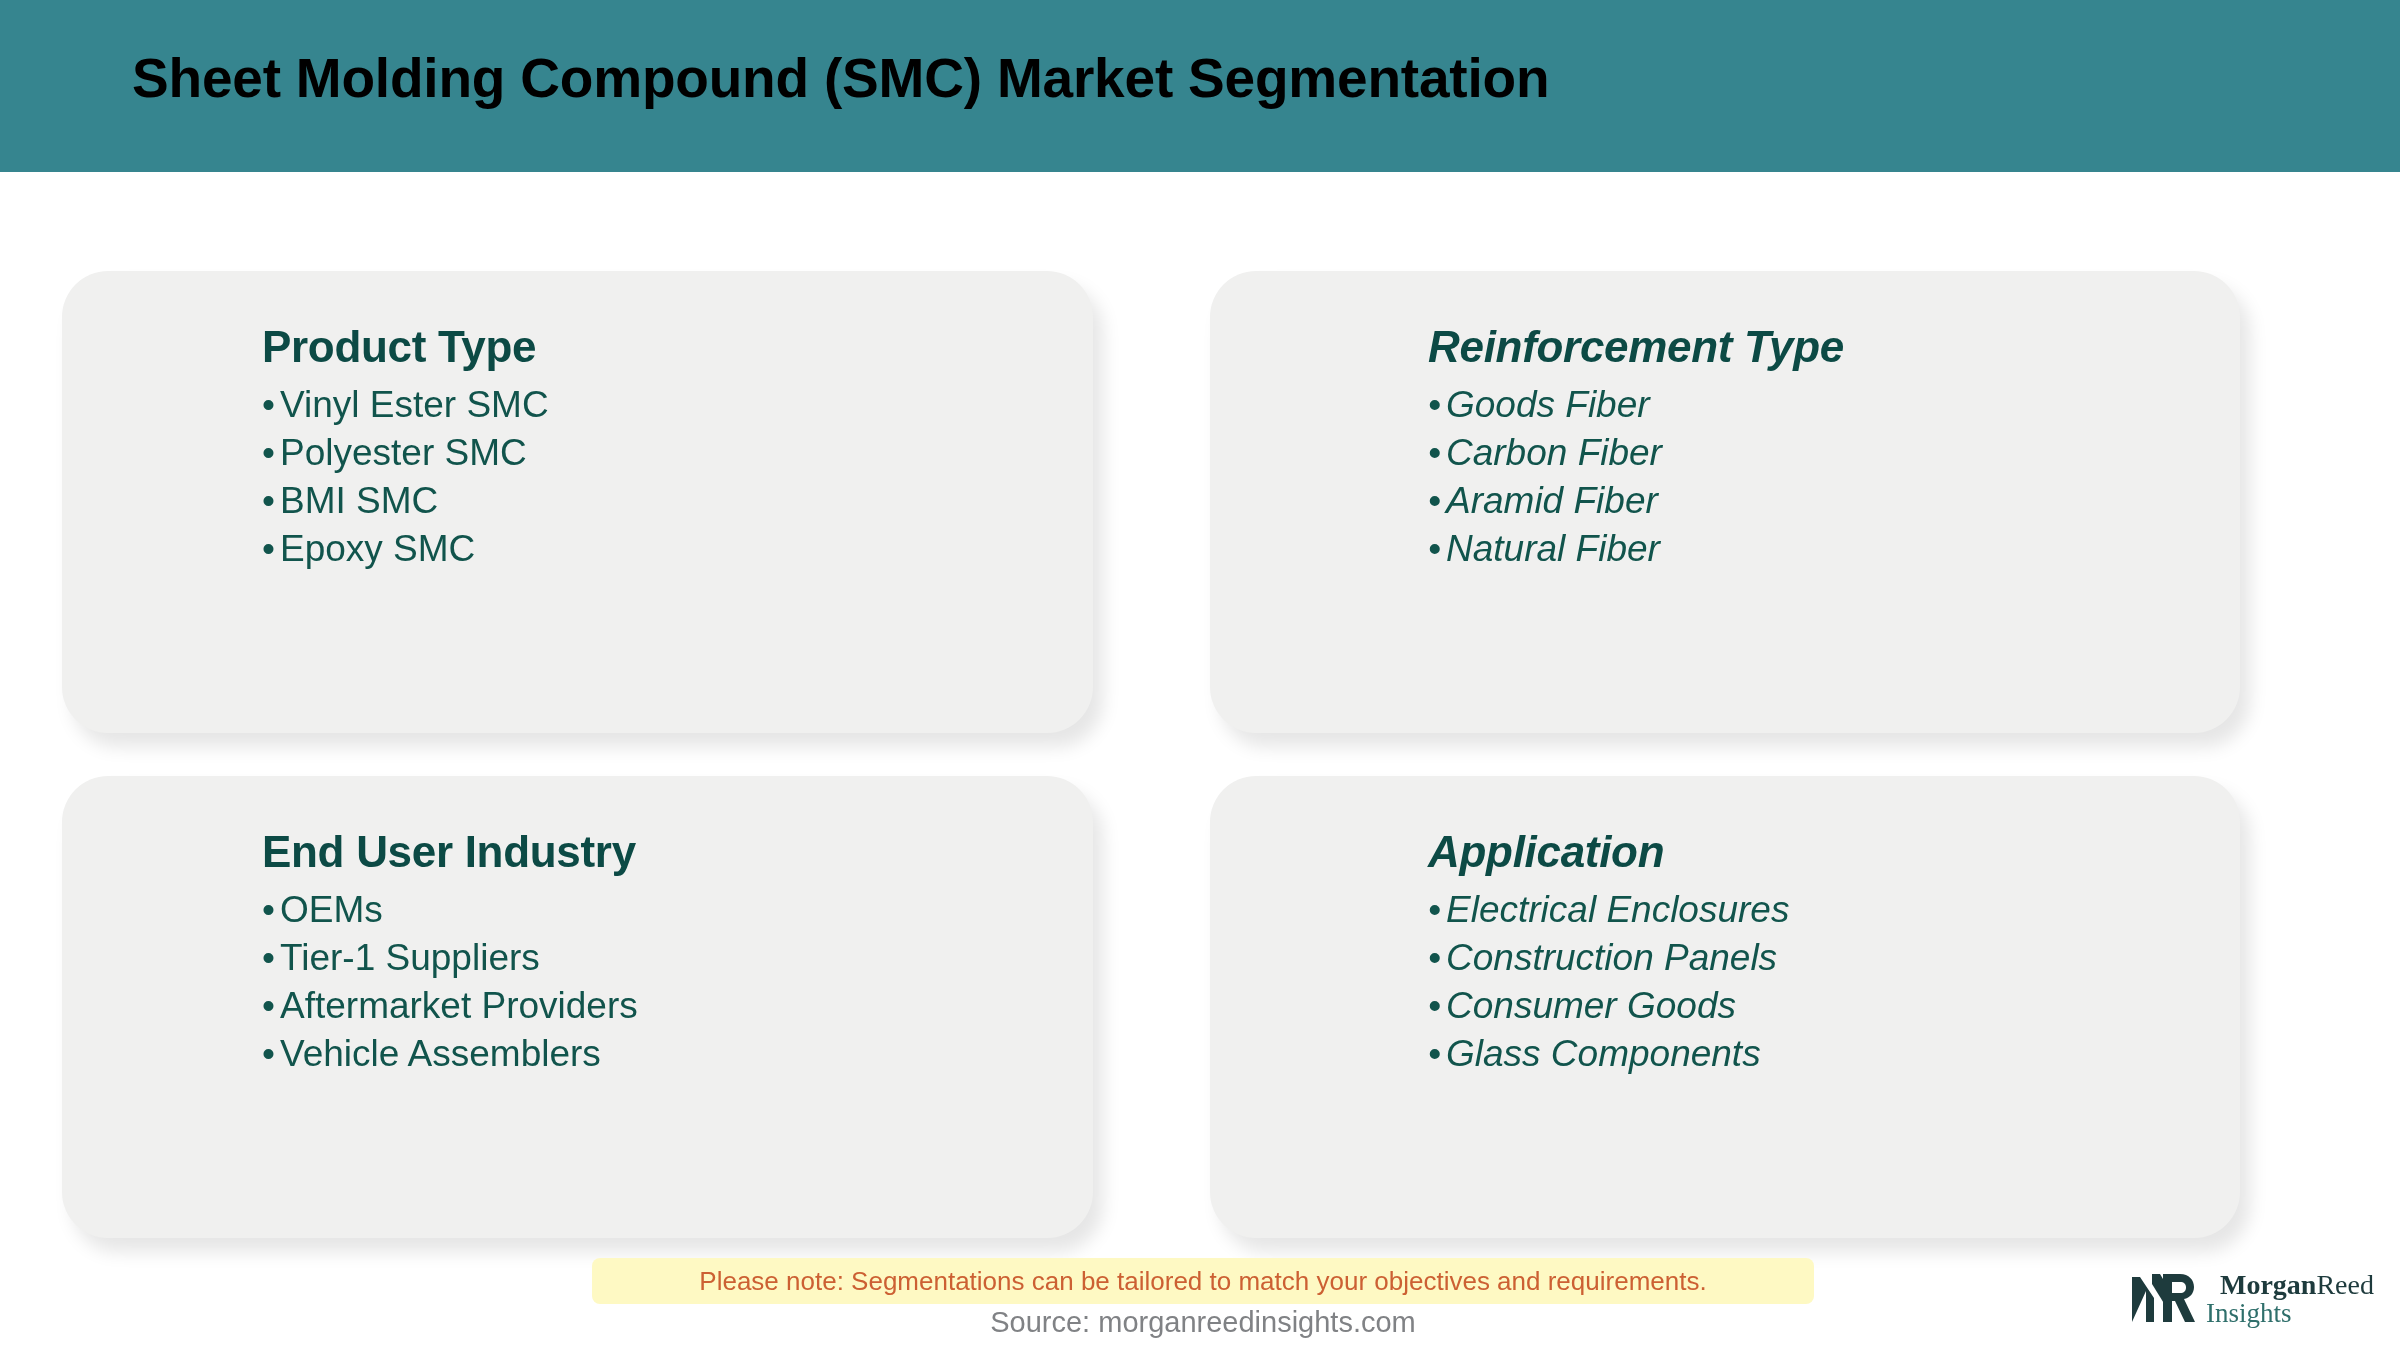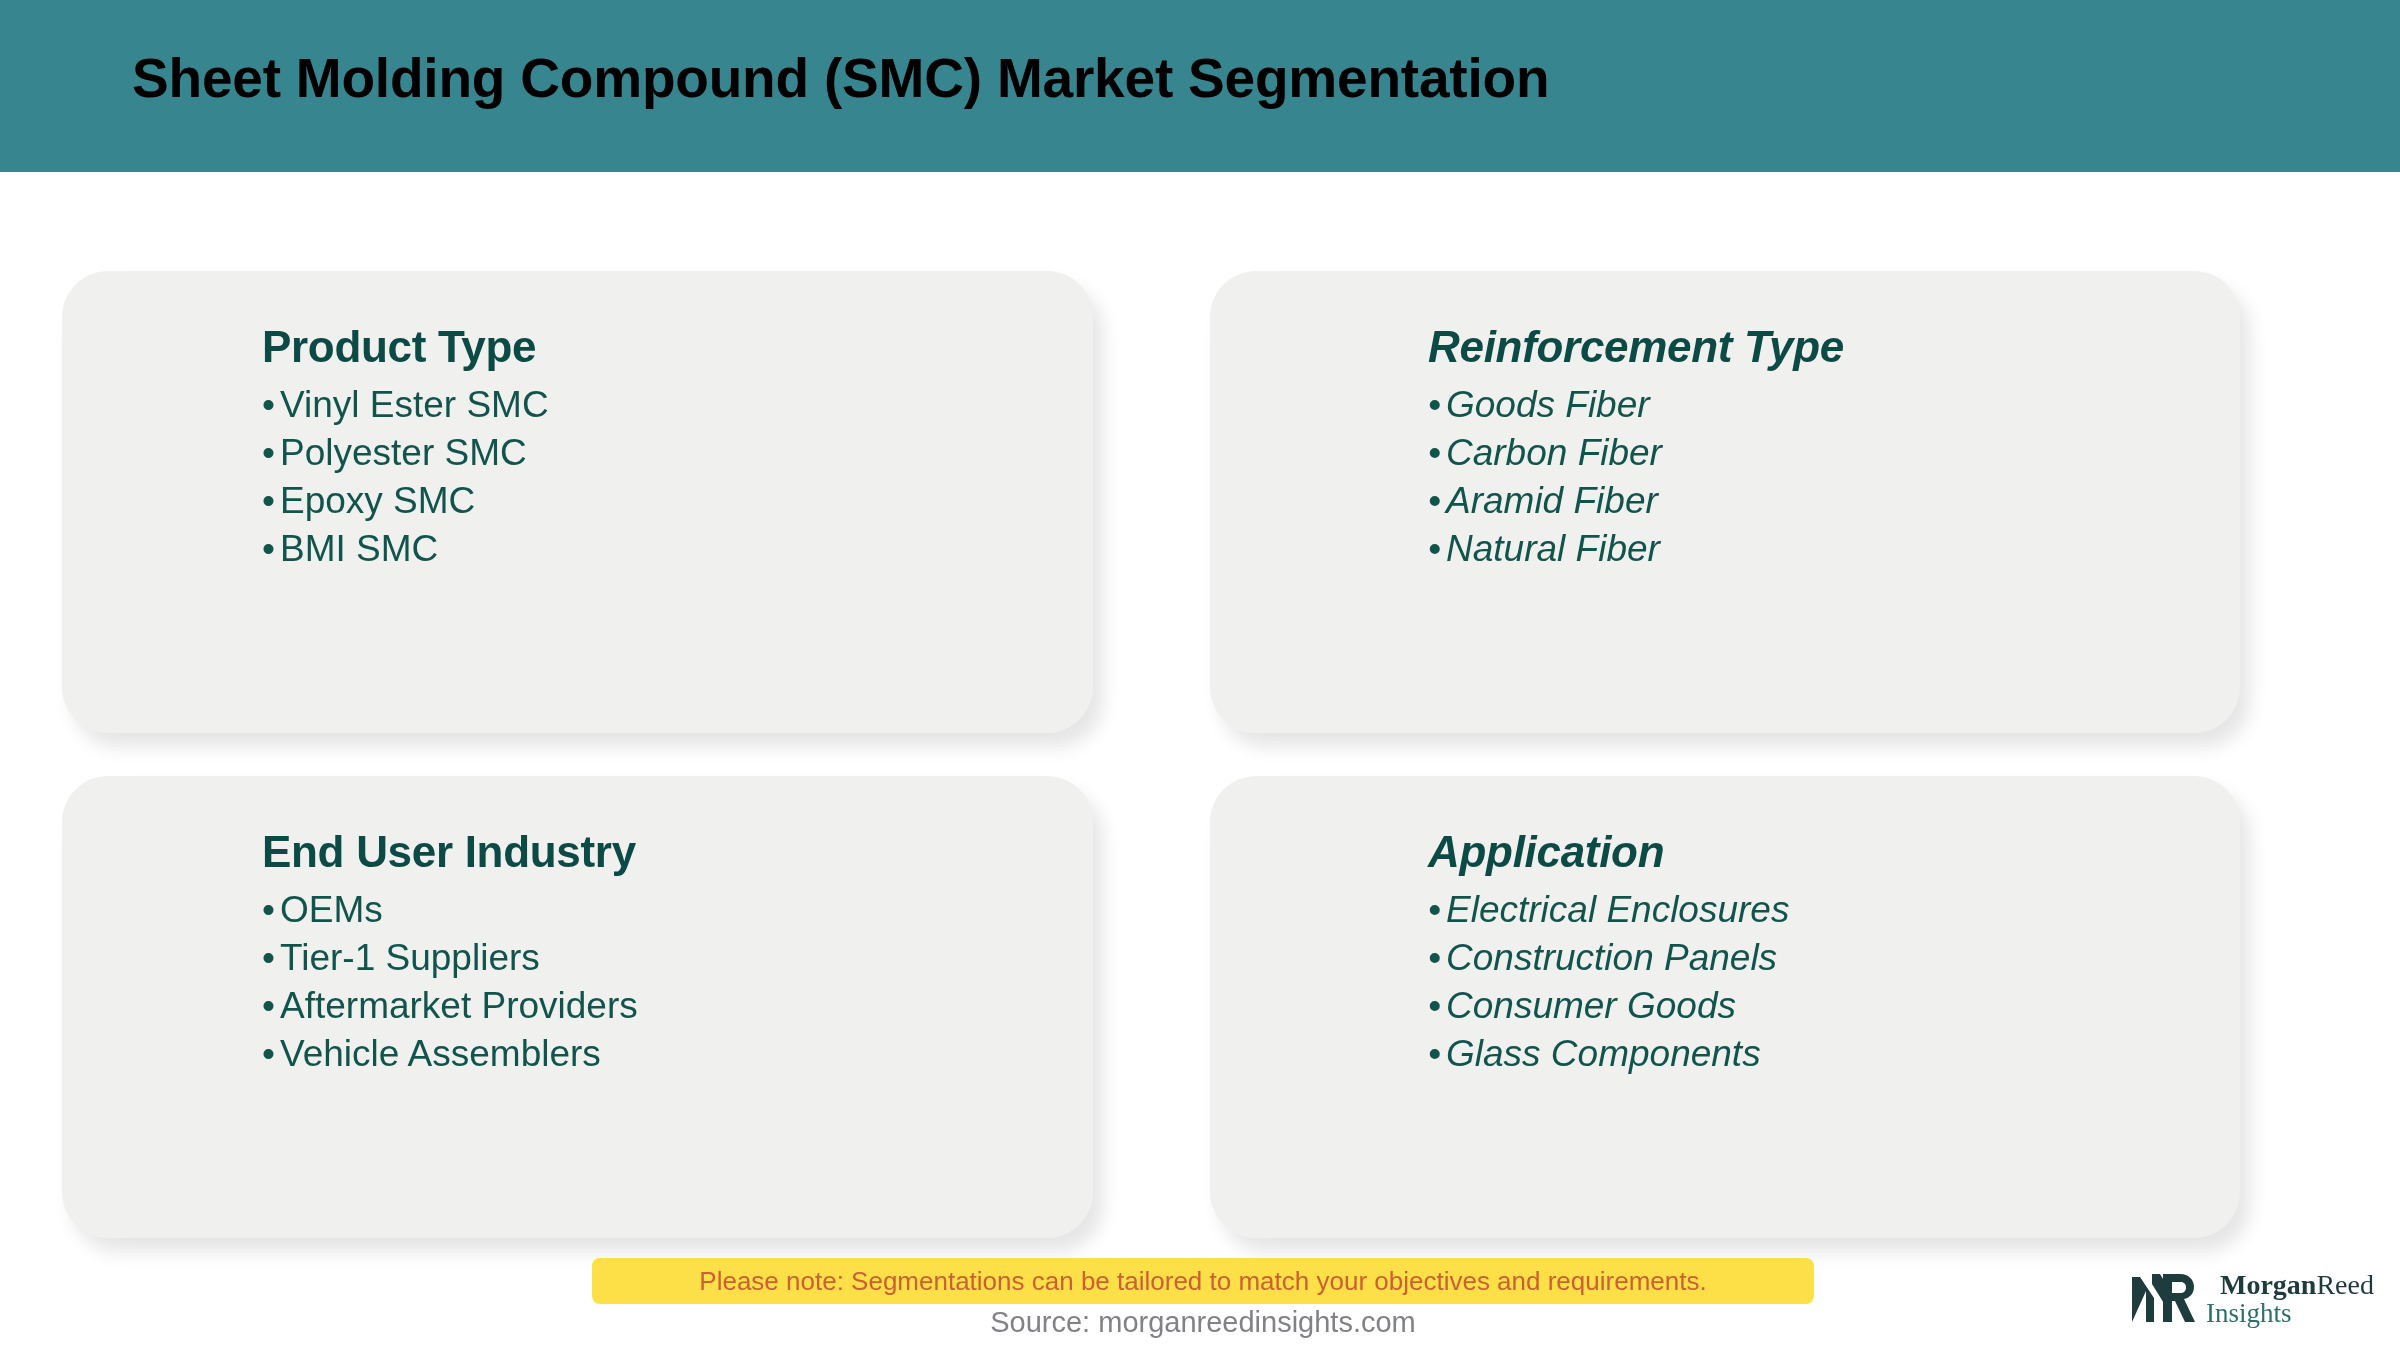--- a/index.html
+++ b/index.html
@@ -94,21 +94,21 @@
     width: 18px;
   }
 
   
   .note-pill {
     position: absolute;
     left: 592px;
     top: 1258px;
     width: 1222px;
     height: 46px;
-    background: #fde047;
+    background: #fef9c3;
     border-radius: 8px;
   }
   .note-text {
     position: absolute;
     left: 0;
     top: 0;
     width: 1222px;
     height: 46px;
     line-height: 46px;
     text-align: center;
@@ -180,22 +180,22 @@
 </div>
 
 <div class="card-grid">
 
   <div class="card card-0">
     <div class="card-inner">
       <div class="card-title">Product Type</div>
       <ul class="card-list">
         <li><span class="bullet-dot">•</span><span>Vinyl Ester SMC</span></li>
         <li><span class="bullet-dot">•</span><span>Polyester SMC</span></li>
+        <li><span class="bullet-dot">•</span><span>BMI SMC</span></li>
         <li><span class="bullet-dot">•</span><span>Epoxy SMC</span></li>
-        <li><span class="bullet-dot">•</span><span>BMI SMC</span></li>
       </ul>
     </div>
   </div>
 
   <div class="card card-1">
     <div class="card-inner">
       <div class="card-title">Reinforcement Type</div>
       <ul class="card-list">
         <li><span class="bullet-dot">•</span><span>Goods Fiber</span></li>
         <li><span class="bullet-dot">•</span><span>Carbon Fiber</span></li>

